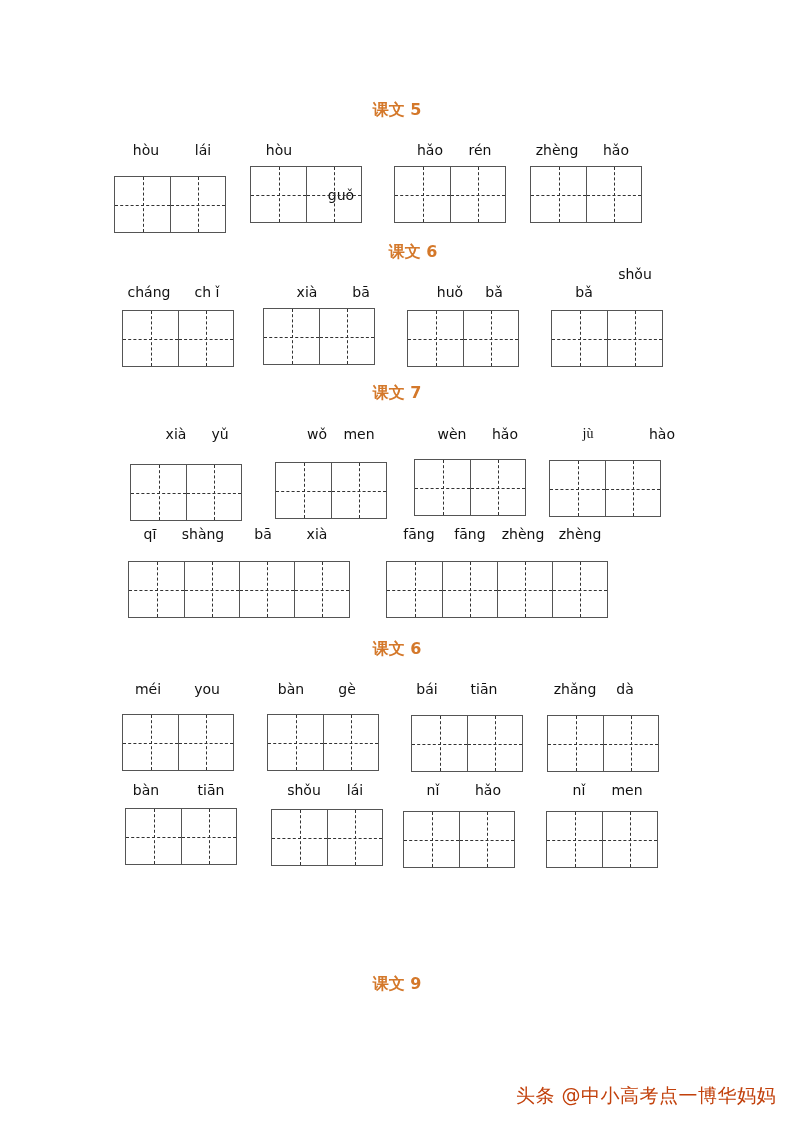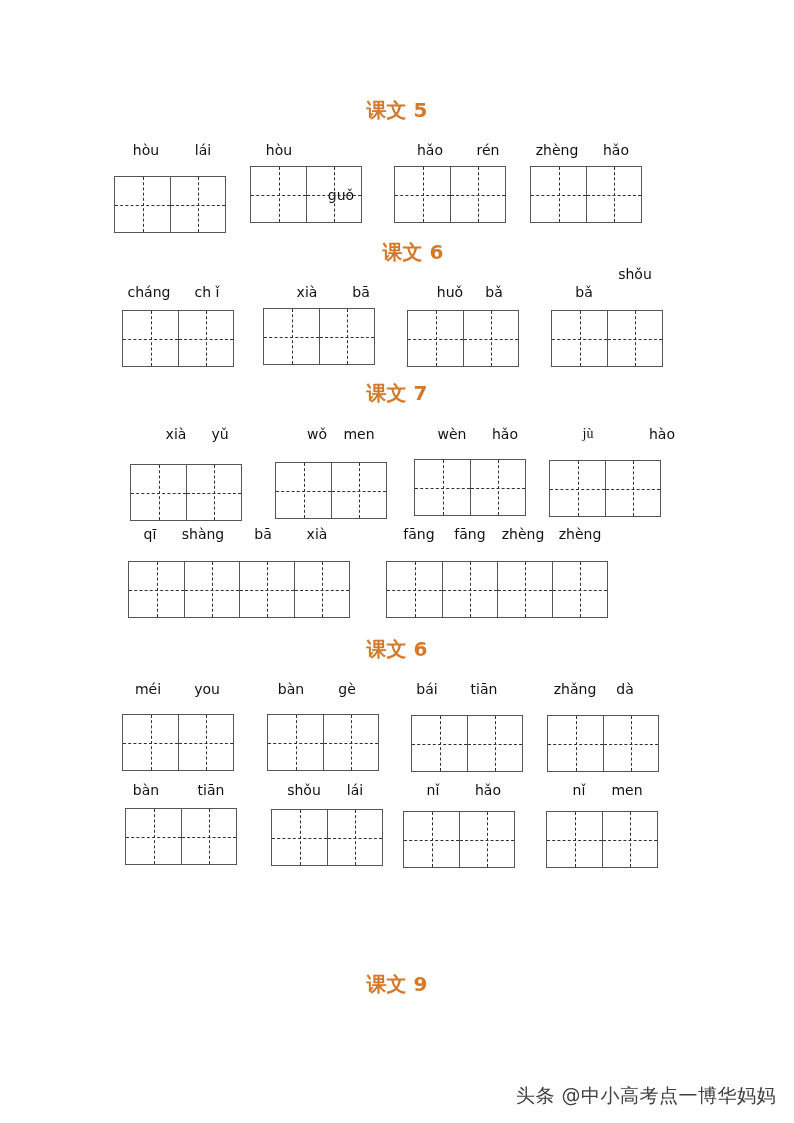--- a/index.html
+++ b/index.html
@@ -1,30 +1,30 @@
 <!DOCTYPE html>
 <html><head>
 <meta charset="utf-8">
 <style>
   html, body { margin: 0; padding: 0; background: #ffffff; }
   body { width: 794px; height: 1123px; position: relative; overflow: hidden;
          font-family: "DejaVu Sans", "Liberation Sans", sans-serif; color: #111; }
   .heading { position: absolute; width: 120px; margin-left: -60px; text-align: center;
-             color: #d4782a; font-weight: bold; font-size: 20px; line-height: 24px; }
+             color: #d4782a; font-weight: bold; font-size: 16px; line-height: 24px; }
   .py { position: absolute; width: 80px; margin-left: -40px; text-align: center;
         font-size: 14px; line-height: 20px; white-space: nowrap; color: #111; }
   .grid { position: absolute; display: flex; border: 1.5px solid #555; box-sizing: border-box; }
   .cell { width: 55px; height: 55px; position: relative; box-sizing: border-box; }
   .cell + .cell { border-left: 1.5px solid #555; }
   .cell::before { content: ""; position: absolute; left: 50%; top: 0; bottom: 0;
                   border-left: 1px dashed #333; }
   .cell::after { content: ""; position: absolute; top: 50%; left: 0; right: 0;
                  border-top: 1px dashed #333; }
   .watermark { position: absolute; right: 18px; bottom: 14px; font-size: 19px;
-               color: #404040; letter-spacing: 0.5px;
+               color: #c2410c; letter-spacing: 0.5px;
                text-shadow: 0 0 1px #fff, 1px 1px 0 #fff, -1px -1px 0 #fff; }
 </style>
 </head>
 <body>
 
 <div class="heading" style="left:397px; top:98px;">课文 5</div>
 <div class="heading" style="left:413px; top:240px;text-align:center;">课文 6</div>
 <div class="heading" style="left:397px; top:381px;">课文 7</div>
 <div class="heading" style="left:397px; top:637px;">课文 6</div>
 <div class="heading" style="left:397px; top:972px;">课文 9</div>
@@ -37,21 +37,21 @@
   </div>
 
 <div class="py" style="left:279px; top:140px;">hòu</div>
 <div class="py" style="left:341px; top:140px;margin-top:45px;">guǒ</div>
 <div class="grid" style="left:250px; top:166px;">
     <div class="cell"></div>
     <div class="cell"></div>
   </div>
 
 <div class="py" style="left:430px; top:140px;">hǎo</div>
-<div class="py" style="left:480px; top:140px;padding-left:8px;">rén</div>
+<div class="py" style="left:480px; top:140px;">rén</div>
 <div class="grid" style="left:394px; top:166px;">
     <div class="cell"></div>
     <div class="cell"></div>
   </div>
 
 <div class="py" style="left:557px; top:140px;">zhèng</div>
 <div class="py" style="left:616px; top:140px;">hǎo</div>
 <div class="grid" style="left:530px; top:166px;">
     <div class="cell"></div>
     <div class="cell"></div>

